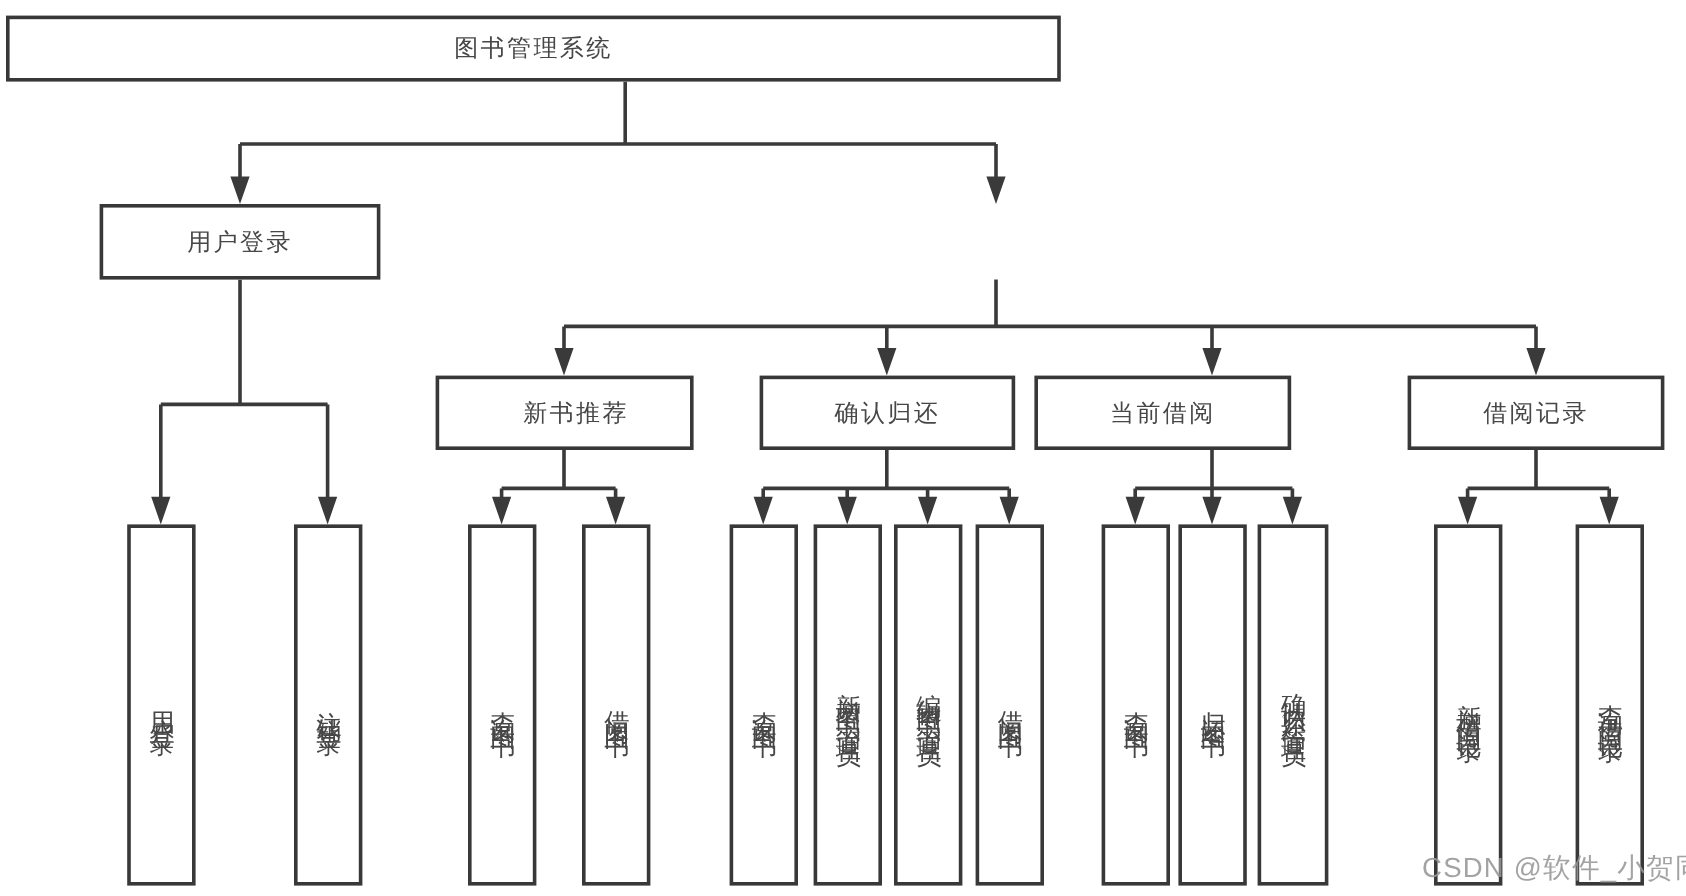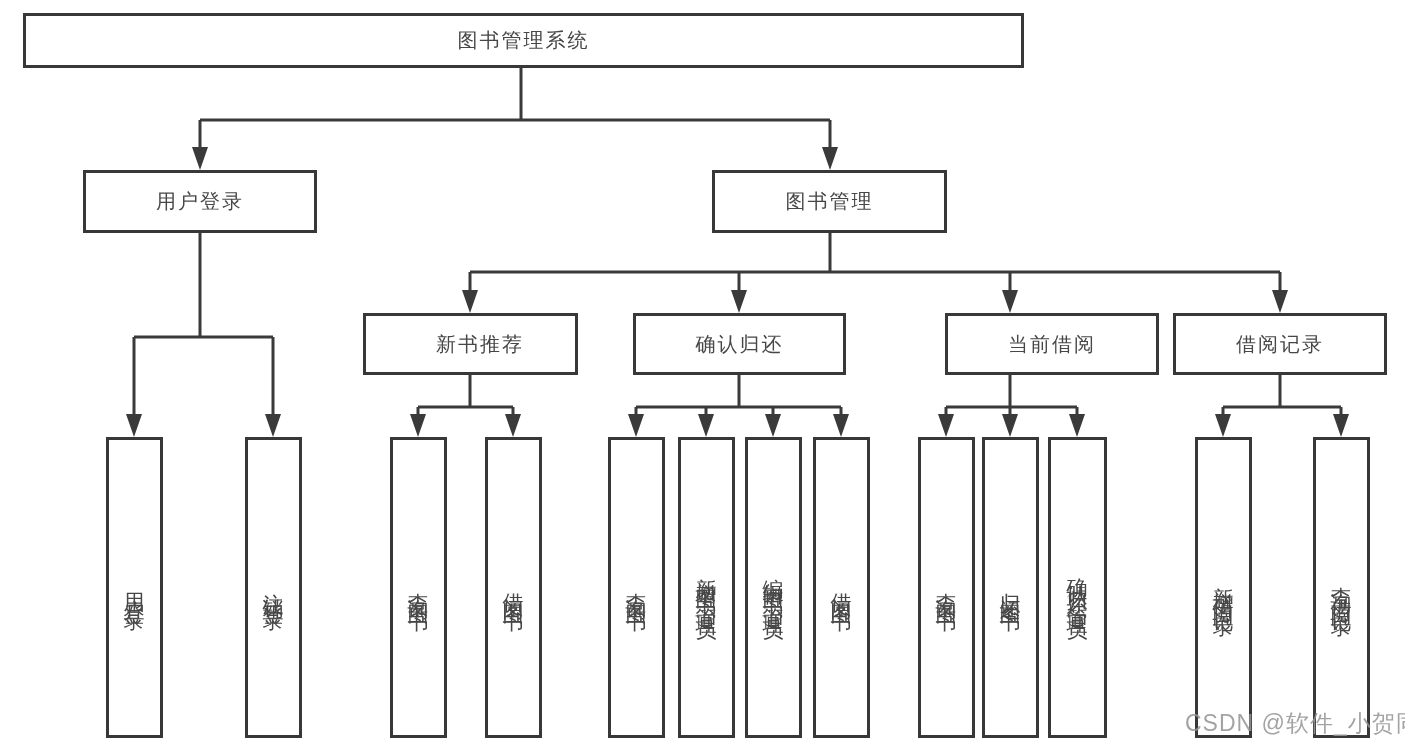--- a/index.html
+++ b/index.html
@@ -6,29 +6,29 @@
   body{font-family:"Liberation Sans",sans-serif;}
   #canvas{position:relative;width:1405px;height:747px;background:#fff;overflow:hidden;}
   #wires{position:absolute;left:0;top:0;width:1405px;height:747px;}
   .ln{stroke:#3a3a3a;stroke-width:3;fill:none;}
   .ar{fill:#3a3a3a;stroke:none;}
   .node{position:absolute;background:#fff;border:3px solid #383838;box-sizing:border-box;
         display:flex;align-items:center;justify-content:center;color:#474747;}
   .node-h span{font-size:20px;letter-spacing:2px;white-space:nowrap;}
   .node-v span{writing-mode:vertical-rl;font-size:21px;line-height:1;letter-spacing:6px;white-space:nowrap;}
   
-  #n-root{left:23px;top:13px;width:1001px;height:55px;}
+  #n-root{left:5px;top:13px;width:879px;height:55px;}
   
   #n-login{left:83px;top:170px;width:234px;height:63px;}
   #n-mgmt{left:712px;top:170px;width:235px;height:63px;}
   
   .lvl3{top:313px;height:62px;}
   #n-newbook{left:363px;width:215px;padding-left:19px;}
   #n-borrow{left:633px;width:213px;}
-  #n-current{left:945px;width:214px;}
+  #n-current{left:862px;width:214px;}
   #n-records{left:1173px;width:214px;}
   
   .leaf{top:437px;height:301px;width:57px;}
   #lf-1{left:106px;} #lf-2{left:245px;}
   #lf-3{left:390px;} #lf-4{left:485px;}
   #lf-5{left:608px;} #lf-6{left:678px;} #lf-7{left:745px;} #lf-8{left:813px;}
   #lf-9{left:918px;} #lf-10{left:982px;} #lf-11{left:1048px;width:59px;}
   #lf-12{left:1195px;} #lf-13{left:1313px;}
   #watermark{position:absolute;left:1185px;top:708px;font-size:23px;letter-spacing:1px;
              color:rgba(150,150,150,0.88);white-space:nowrap;}
@@ -68,23 +68,20 @@
       <path class="ar" d="M1215,414 L1231,414 L1223,437 Z M1333,414 L1349,414 L1341,437 Z"></path>
     </g>
   </svg>
 
   <div class="node node-h" id="n-root">
     <span>图书管理系统</span>
   </div>
 
   <div class="node node-h" id="n-login">
     <span>用户登录</span>
-  </div>
-  <div class="node node-h" id="n-mgmt">
-    <span>图书管理</span>
   </div>
 
   <div class="node node-h lvl3" id="n-newbook">
     <span>新书推荐</span>
   </div>
   <div class="node node-h lvl3" id="n-borrow">
     <span>确认归还</span>
   </div>
   <div class="node node-h lvl3" id="n-current">
     <span>当前借阅</span>

